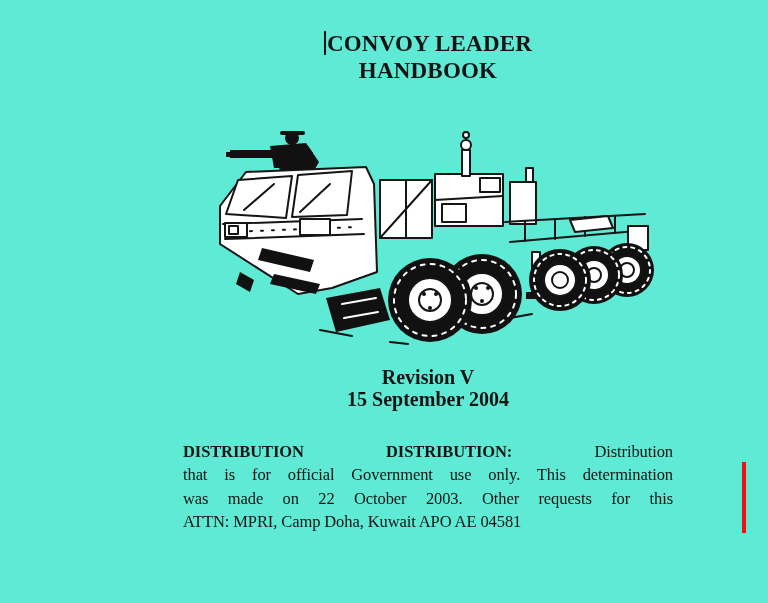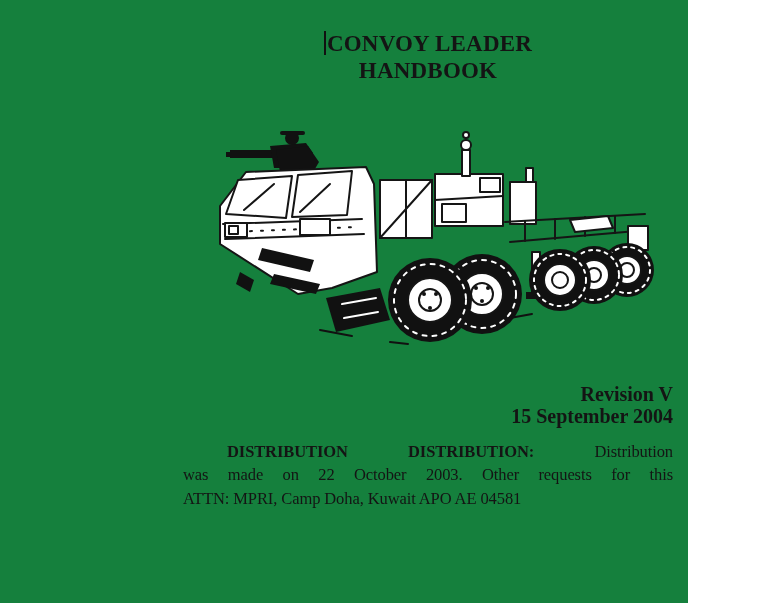--- a/index.html
+++ b/index.html
@@ -1,33 +1,33 @@
 <!DOCTYPE html>
 <html><head>
 <meta charset="utf-8">
 <style>
   * { margin:0; padding:0; box-sizing:border-box; }
   html,body { background:#ffffff; }
   body { font-family:"Liberation Serif","DejaVu Serif",serif; color:#141414; }
   .page {
-    position:relative; width:688px; height:603px;
-    background:#15803d; overflow:hidden;
+    position:relative; width:768px; height:603px;
+    background:#5eead4; overflow:hidden;
   }
   .doc-column { position:absolute; left:183px; width:490px; }
   .title-block { top:30px; text-align:center; font-weight:bold;
     font-size:23px; line-height:27px; letter-spacing:0.2px; }
   .caret { display:inline-block; width:2px; height:24px; background:#111;
     vertical-align:-4px; margin-right:1px; }
   .truck-figure { position:absolute; left:180px; top:122px; width:480px; height:228px; }
-  .revision-block { top:366px; text-align:right; font-weight:bold;
-    font-size:20px; line-height:22px;margin-top:17px; }
+  .revision-block { top:366px; text-align:center; font-weight:bold;
+    font-size:20px; line-height:22px; }
   .para-block { top:440px; font-size:16.5px; line-height:23.3px; letter-spacing:-0.1px; }
   .para-line { text-align:justify; text-align-last:justify; white-space:nowrap; }
   .para-line.last { text-align-last:left; }
-  .para-first-line { display:flex; justify-content:space-between;margin-left:44px; }
+  .para-first-line { display:flex; justify-content:space-between; }
   .para-first-line .bold { font-weight:bold; }
   .change-bar { position:absolute; left:742px; top:462px; width:4px; height:71px;
     background:#ee1111; }
 </style>
 </head>
 <body>
 
 <div class="page">
 
   <div class="doc-column title-block" style="position:absolute;">
@@ -159,19 +159,20 @@
     <div>Revision V</div>
     <div>15 September 2004</div>
   </div>
 
   <div class="doc-column para-block" style="position:absolute;">
     <div class="para-first-line">
       <span class="bold">DISTRIBUTION</span>
       <span class="bold">DISTRIBUTION:</span>
       <span>Distribution</span>
     </div>
+    <div class="para-line">that is for official Government use only. This determination</div>
     <div class="para-line">was made on 22 October 2003. Other requests for this</div>
     <div class="para-line last">ATTN: MPRI, Camp Doha, Kuwait APO AE 04581</div>
   </div>
 
   <div class="change-bar"></div>
 
 </div>
 
 </body></html>

